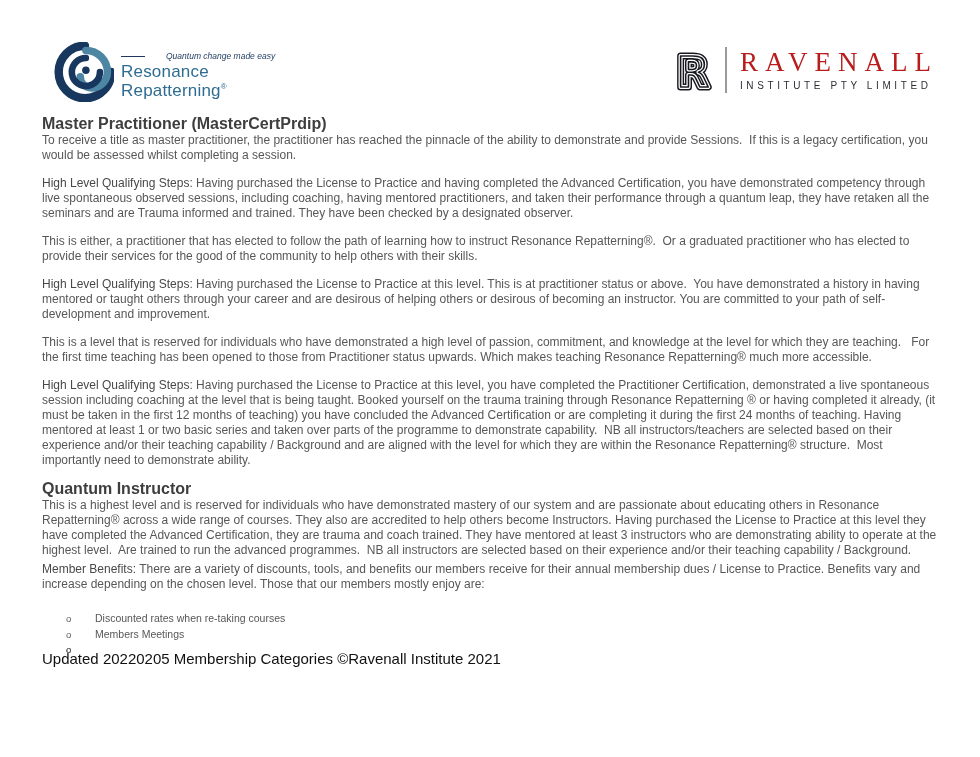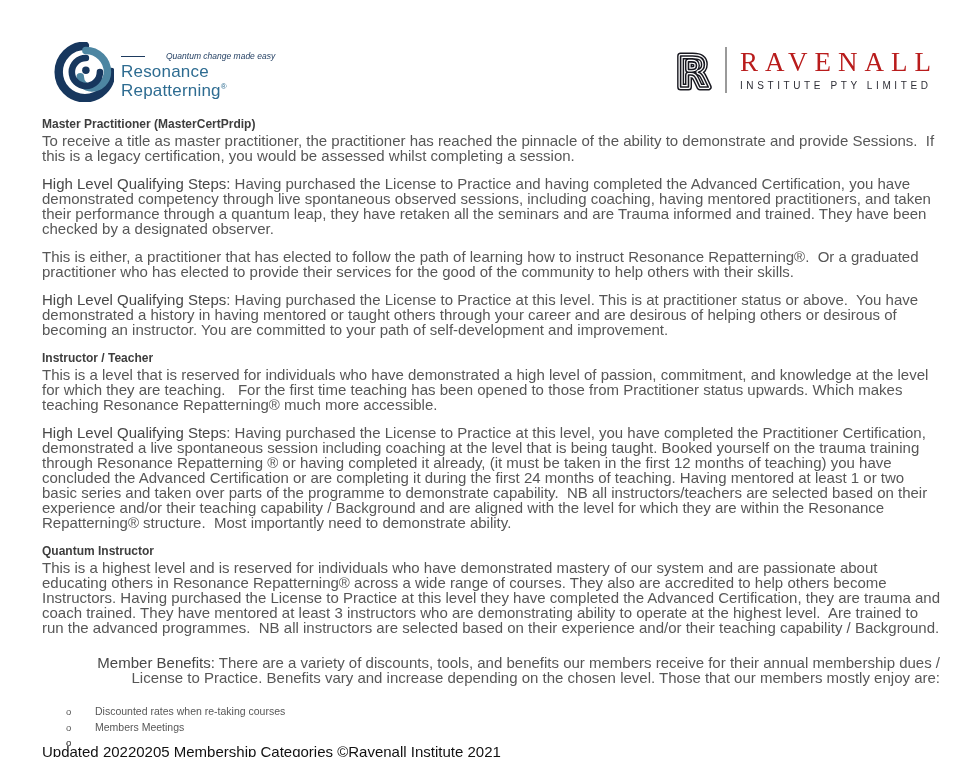--- a/index.html
+++ b/index.html
@@ -20,26 +20,26 @@
   .reg{font-size:8px;vertical-align:super;}
 
   .logo-right{display:flex;align-items:center;margin-top:4px;margin-right:2px;}
   .monogram{flex:0 0 auto;}
   .vline{width:2px;height:46px;background:#9a9a9a;margin:0 13px 0 10px;}
   .rav-name{font-family:"Liberation Serif",serif;font-size:27px;letter-spacing:7px;color:#b91c1c;line-height:1;white-space:nowrap;}
   .rav-sub{font-size:10px;letter-spacing:3.6px;color:#2e2e36;margin-top:4px;white-space:nowrap;}
 
   
   main{margin-top:4px;}
-  .h{font-size:12px;font-weight:bold;color:#3e3e3e;margin:13px 0 1px;line-height:16px;}
+  .h{font-size:16px;font-weight:bold;color:#3e3e3e;margin:13px 0 1px;line-height:16px;}
   .h.first{margin-top:0;}
-  p.para{margin:13px 0 0;font-size:15px;line-height:15px;color:#575757;white-space:pre-wrap;}
+  p.para{margin:13px 0 0;font-size:12px;line-height:15px;color:#575757;white-space:pre-wrap;}
   .h + p.para{margin-top:1px;}
   .lead{font-weight:normal;color:#484848;}
-  p.para.benefits-intro{margin-top:20px;text-align:right;}
+  p.para.benefits-intro{margin-top:4px;}
 
   ul.benefits{list-style:none;margin:19px 0 0;padding:0;}
   ul.benefits li{position:relative;padding-left:53px;font-size:10.5px;line-height:15.5px;color:#575757;}
   ul.benefits .marker{position:absolute;left:24px;top:0;font-size:9.5px;color:#575757;}
 
   .footer{margin-top:8px;font-size:15px;color:#111111;}
 </style>
 </head>
 <body>
 
@@ -87,21 +87,20 @@
 
     <div class="h first">Master Practitioner (MasterCertPrdip)</div>
     <p class="para"><span>To receive a title as master practitioner, the practitioner has reached the pinnacle of the ability to demonstrate and provide Sessions.  If this is a legacy certification, you would be assessed whilst completing a session.</span></p>
 
     <p class="para"><span class="lead">High Level Qualifying Steps:</span><span> Having purchased the License to Practice and having completed the Advanced Certification, you have demonstrated competency through live spontaneous observed sessions, including coaching, having mentored practitioners, and taken their performance through a quantum leap, they have retaken all the seminars and are Trauma informed and trained. They have been checked by a designated observer.</span></p>
 
     <p class="para"><span>This is either, a practitioner that has elected to follow the path of learning how to instruct Resonance Repatterning®.  Or a graduated practitioner who has elected to provide their services for the good of the community to help others with their skills.</span></p>
 
     <p class="para"><span class="lead">High Level Qualifying Steps</span><span>: Having purchased the License to Practice at this level. This is at practitioner status or above.  You have demonstrated a history in having mentored or taught others through your career and are desirous of helping others or desirous of becoming an instructor. You are committed to your path of self-development and improvement.</span></p>
 
-    <div class="h">Instructor / Teacher</div>
     <p class="para"><span>This is a level that is reserved for individuals who have demonstrated a high level of passion, commitment, and knowledge at the level for which they are teaching.   For the first time teaching has been opened to those from Practitioner status upwards. Which makes teaching Resonance Repatterning® much more accessible.</span></p>
 
     <p class="para"><span class="lead">High Level Qualifying Steps</span><span>: Having purchased the License to Practice at this level, you have completed the Practitioner Certification, demonstrated a live spontaneous session including coaching at the level that is being taught. Booked yourself on the trauma training through Resonance Repatterning ® or having completed it already, (it must be taken in the first 12 months of teaching) you have concluded the Advanced Certification or are completing it during the first 24 months of teaching. Having mentored at least 1 or two basic series and taken over parts of the programme to demonstrate capability.  NB all instructors/teachers are selected based on their experience and/or their teaching capability / Background and are aligned with the level for which they are within the Resonance Repatterning® structure.  Most importantly need to demonstrate ability.</span></p>
 
     <div class="h">Quantum Instructor</div>
     <p class="para"><span>This is a highest level and is reserved for individuals who have demonstrated mastery of our system and are passionate about educating others in Resonance Repatterning® across a wide range of courses. They also are accredited to help others become Instructors. Having purchased the License to Practice at this level they have completed the Advanced Certification, they are trauma and coach trained. They have mentored at least 3 instructors who are demonstrating ability to operate at the highest level.  Are trained to run the advanced programmes.  NB all instructors are selected based on their experience and/or their teaching capability / Background.</span></p>
 
     <p class="para benefits-intro"><span class="lead">Member Benefits:</span><span> There are a variety of discounts, tools, and benefits our members receive for their annual membership dues / License to Practice. Benefits vary and increase depending on the chosen level. Those that our members mostly enjoy are:</span></p>
 
     <ul class="benefits">

